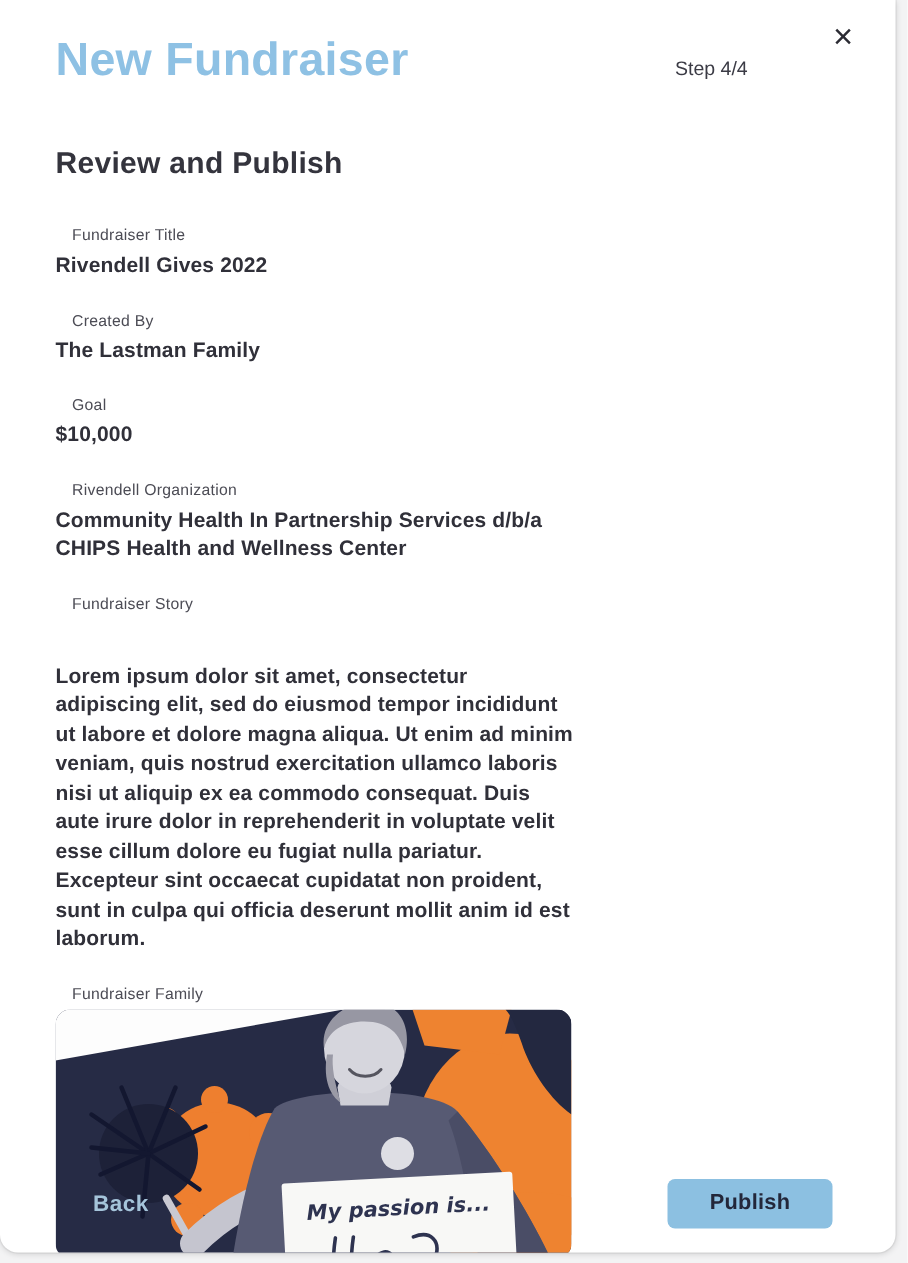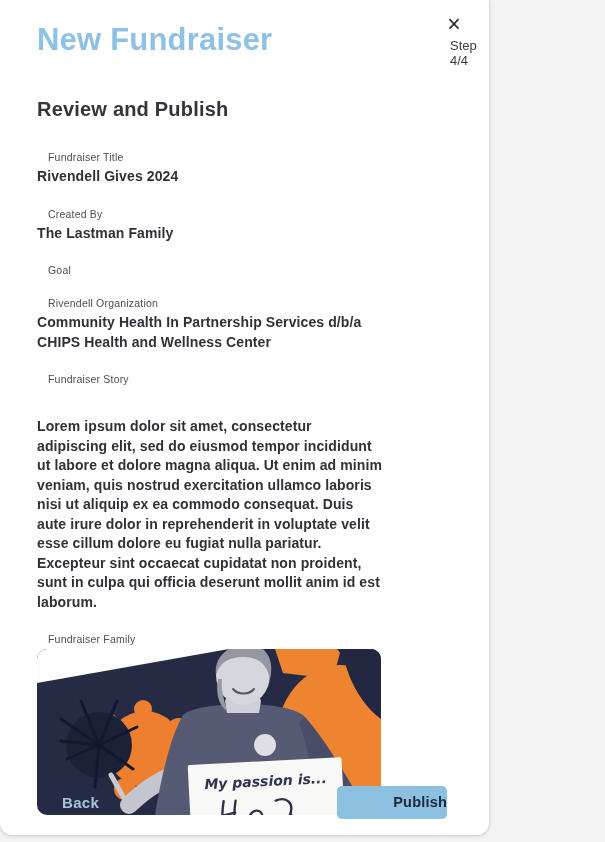--- a/index.html
+++ b/index.html
@@ -5,21 +5,21 @@
   * { margin:0; padding:0; box-sizing:border-box; }
   html,body { width:605px; height:842px; }
   body {
     font-family: "Liberation Sans", "DejaVu Sans", sans-serif;
     background:#f3f3f4;
     position:relative;
     overflow:hidden;
   }
   .modal {
     position:absolute; left:0; top:0;
-    width:489px; height:835px;
+    width:597px; height:835px;
     background:#ffffff;
     border-radius:0 0 12px 12px;
     box-shadow:0 1px 4px rgba(0,0,0,.15), 0 0 0 1px rgba(0,0,0,.04);
     overflow:hidden;
   }
   .modal-header { position:relative; padding:22px 37px 0 37px; }
   .modal-title {
     color:#8ec1e4;
     font-size:31px;
     font-weight:800;
@@ -72,50 +72,50 @@
     color:#a5c4da; font-size:15px; font-weight:600;
     cursor:pointer; letter-spacing:.3px;
     font-family:inherit;
   }
   .publish-btn {
     width:110px; height:33px;
     background:#8cc0e1; border:none; border-radius:5px;
     color:#23273a; font-size:14.5px; font-weight:600;
     cursor:pointer; letter-spacing:.2px;
     font-family:inherit;
-    text-align:right;
   }
   .sign-text { font-family:"DejaVu Sans", sans-serif; font-weight:bold; font-style:italic; }
 </style>
 </head>
 <body>
 
 <div class="modal">
 
   <div class="modal-header">
     <h1 class="modal-title">New Fundraiser</h1>
     <span class="step-indicator">Step 4/4</span>
     <button class="close-btn">×</button>
   </div>
 
   <div class="content">
     <h2 class="section-title">Review and Publish</h2>
 
     <div class="field">
       <div class="field-label">Fundraiser Title</div>
-      <div class="field-value">Rivendell Gives 2024</div>
+      <div class="field-value">Rivendell Gives 2022</div>
     </div>
 
     <div class="field">
       <div class="field-label">Created By</div>
       <div class="field-value">The Lastman Family</div>
     </div>
 
     <div class="field">
       <div class="field-label">Goal</div>
+      <div class="field-value">$10,000</div>
     </div>
 
     <div class="field">
       <div class="field-label">Rivendell Organization</div>
       <div class="field-value">Community Health In Partnership Services d/b/a CHIPS Health and Wellness Center</div>
     </div>
 
     <div class="field">
       <div class="field-label">Fundraiser Story</div>
       <div class="field-value story">Lorem ipsum dolor sit amet, consectetur adipiscing elit, sed do eiusmod tempor incididunt ut labore et dolore magna aliqua. Ut enim ad minim veniam, quis nostrud exercitation ullamco laboris nisi ut aliquip ex ea commodo consequat. Duis aute irure dolor in reprehenderit in voluptate velit esse cillum dolore eu fugiat nulla pariatur. Excepteur sint occaecat cupidatat non proident, sunt in culpa qui officia deserunt mollit anim id est laborum.</div>

